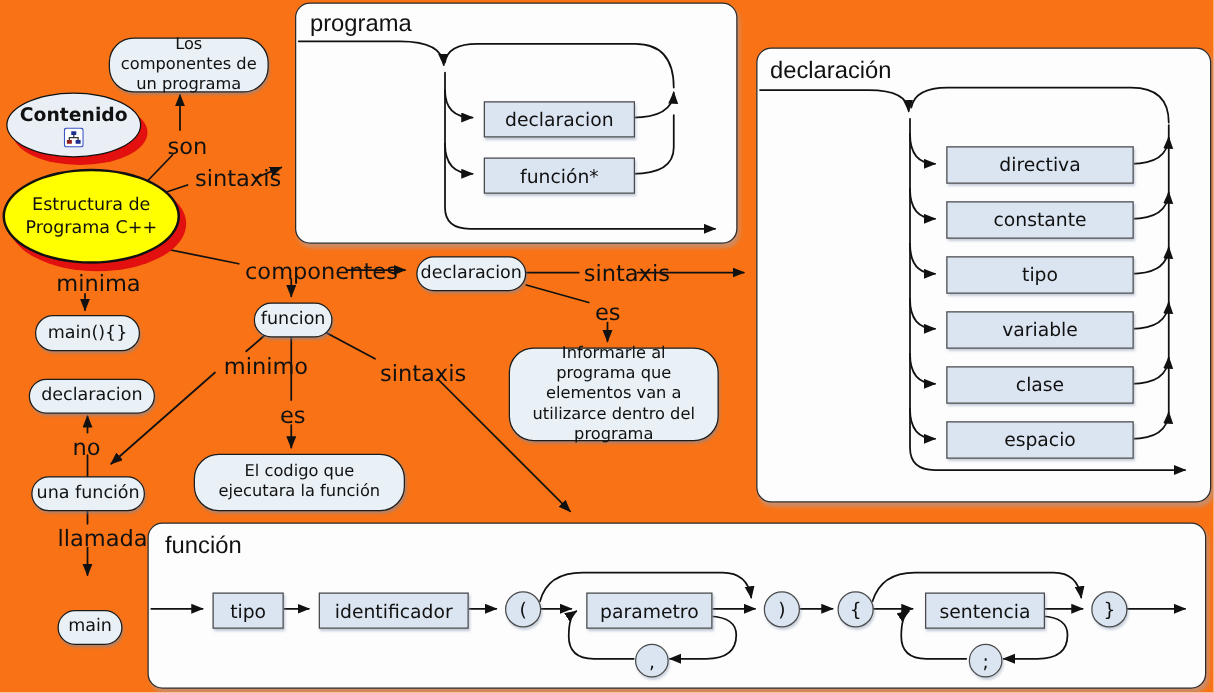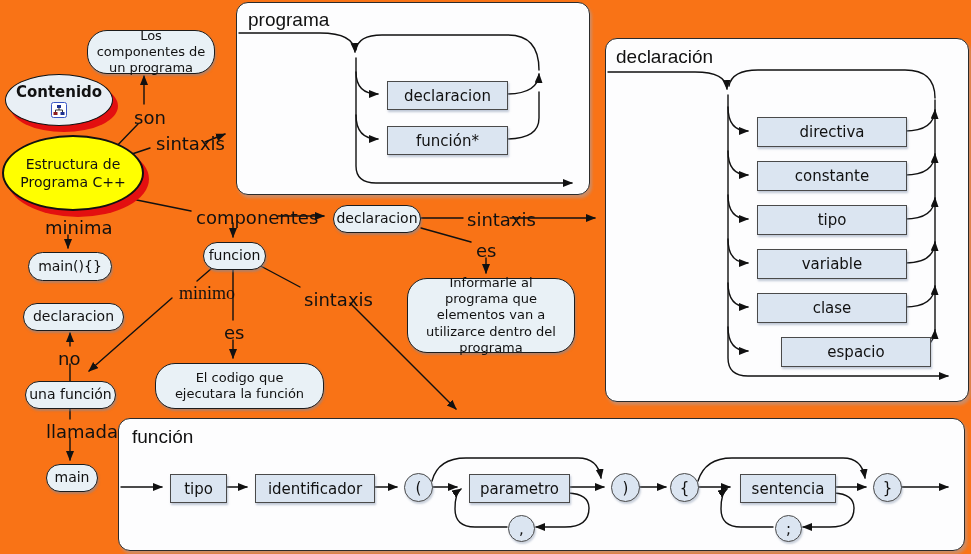--- a/index.html
+++ b/index.html
@@ -132,21 +132,21 @@
   <div class="panel-title" style="left:132px;top:426px;">función</div>
 
   <div class="railbox" style="left:387px;top:81px;width:119px;height:27px;">declaracion</div>
   <div class="railbox" style="left:387px;top:126px;width:119px;height:27px;">función*</div>
 
   <div class="railbox" style="left:757px;top:117px;width:148px;height:28px;">directiva</div>
   <div class="railbox" style="left:757px;top:161px;width:148px;height:28px;">constante</div>
   <div class="railbox" style="left:757px;top:205px;width:148px;height:28px;">tipo</div>
   <div class="railbox" style="left:757px;top:249px;width:148px;height:28px;">variable</div>
   <div class="railbox" style="left:757px;top:293px;width:148px;height:28px;">clase</div>
-  <div class="railbox" style="left:757px;top:337px;width:148px;height:28px;margin-left:24px;">espacio</div>
+  <div class="railbox" style="left:757px;top:337px;width:148px;height:28px;">espacio</div>
 
   <div class="railbox" style="left:170px;top:474px;width:55px;height:27px;">tipo</div>
   <div class="railbox" style="left:255px;top:474px;width:118px;height:27px;">identificador</div>
   <div class="railbox" style="left:469px;top:474px;width:99px;height:27px;">parametro</div>
   <div class="railbox" style="left:740px;top:474px;width:94px;height:27px;">sentencia</div>
 
   <div class="circle" style="left:404px;top:473px;width:27px;height:27px;">(</div>
   <div class="circle" style="left:611px;top:473px;width:27px;height:27px;">)</div>
   <div class="circle" style="left:670px;top:473px;width:27px;height:27px;">{</div>
   <div class="circle" style="left:873px;top:473px;width:27px;height:27px;">}</div>
@@ -170,36 +170,36 @@
     <span style="display:block;width:108px;">Estructura de Programa C++</span>
   </div>
 
   <div class="node note" style="left:87px;top:30px;width:118px;height:38px;">
     <span style="display:block;width:112px;">Los componentes de un programa</span>
   </div>
 
   <div class="node" style="left:28px;top:252px;width:82px;height:27px;">main(){}</div>
   <div class="node" style="left:23px;top:303px;width:99px;height:26px;">declaracion</div>
   <div class="node" style="left:25px;top:381px;width:89px;height:26px;">una función</div>
-  <div class="node" style="left:46px;top:464px;width:50px;height:26px;">main</div>
+  <div class="node" style="left:46px;top:488px;width:50px;height:26px;">main</div>
   <div class="node" style="left:333px;top:205px;width:86px;height:26px;">declaracion</div>
   <div class="node" style="left:203px;top:242px;width:61px;height:26px;">funcion</div>
 
   <div class="node note" style="left:407px;top:278px;width:158px;height:69px;">
     <span style="display:block;width:150px;">Informarle al programa que elementos van a utilizarce dentro del programa</span>
   </div>
   <div class="node note" style="left:155px;top:363px;width:159px;height:40px;">
     <span style="display:block;width:150px;">El codigo que ejecutara la función</span>
   </div>
 
   <div class="label" style="left:134px;top:107px;">son</div>
   <div class="label" style="left:156px;top:133px;">sintaxis</div>
   <div class="label" style="left:45px;top:217px;">minima</div>
   <div class="label" style="left:196px;top:207px;">componentes</div>
   <div class="label" style="left:467px;top:209px;">sintaxis</div>
   <div class="label" style="left:476px;top:240px;">es</div>
-  <div class="label" style="left:179px;top:283px;font-family:Liberation Serif, serif;">minimo</div>
+  <div class="label" style="left:179px;top:283px;">minimo</div>
   <div class="label" style="left:224px;top:322px;">es</div>
   <div class="label" style="left:304px;top:289px;">sintaxis</div>
   <div class="label" style="left:58px;top:348px;">no</div>
   <div class="label" style="left:46px;top:421px;">llamada</div>
 
 </div>
 
 </body></html>

